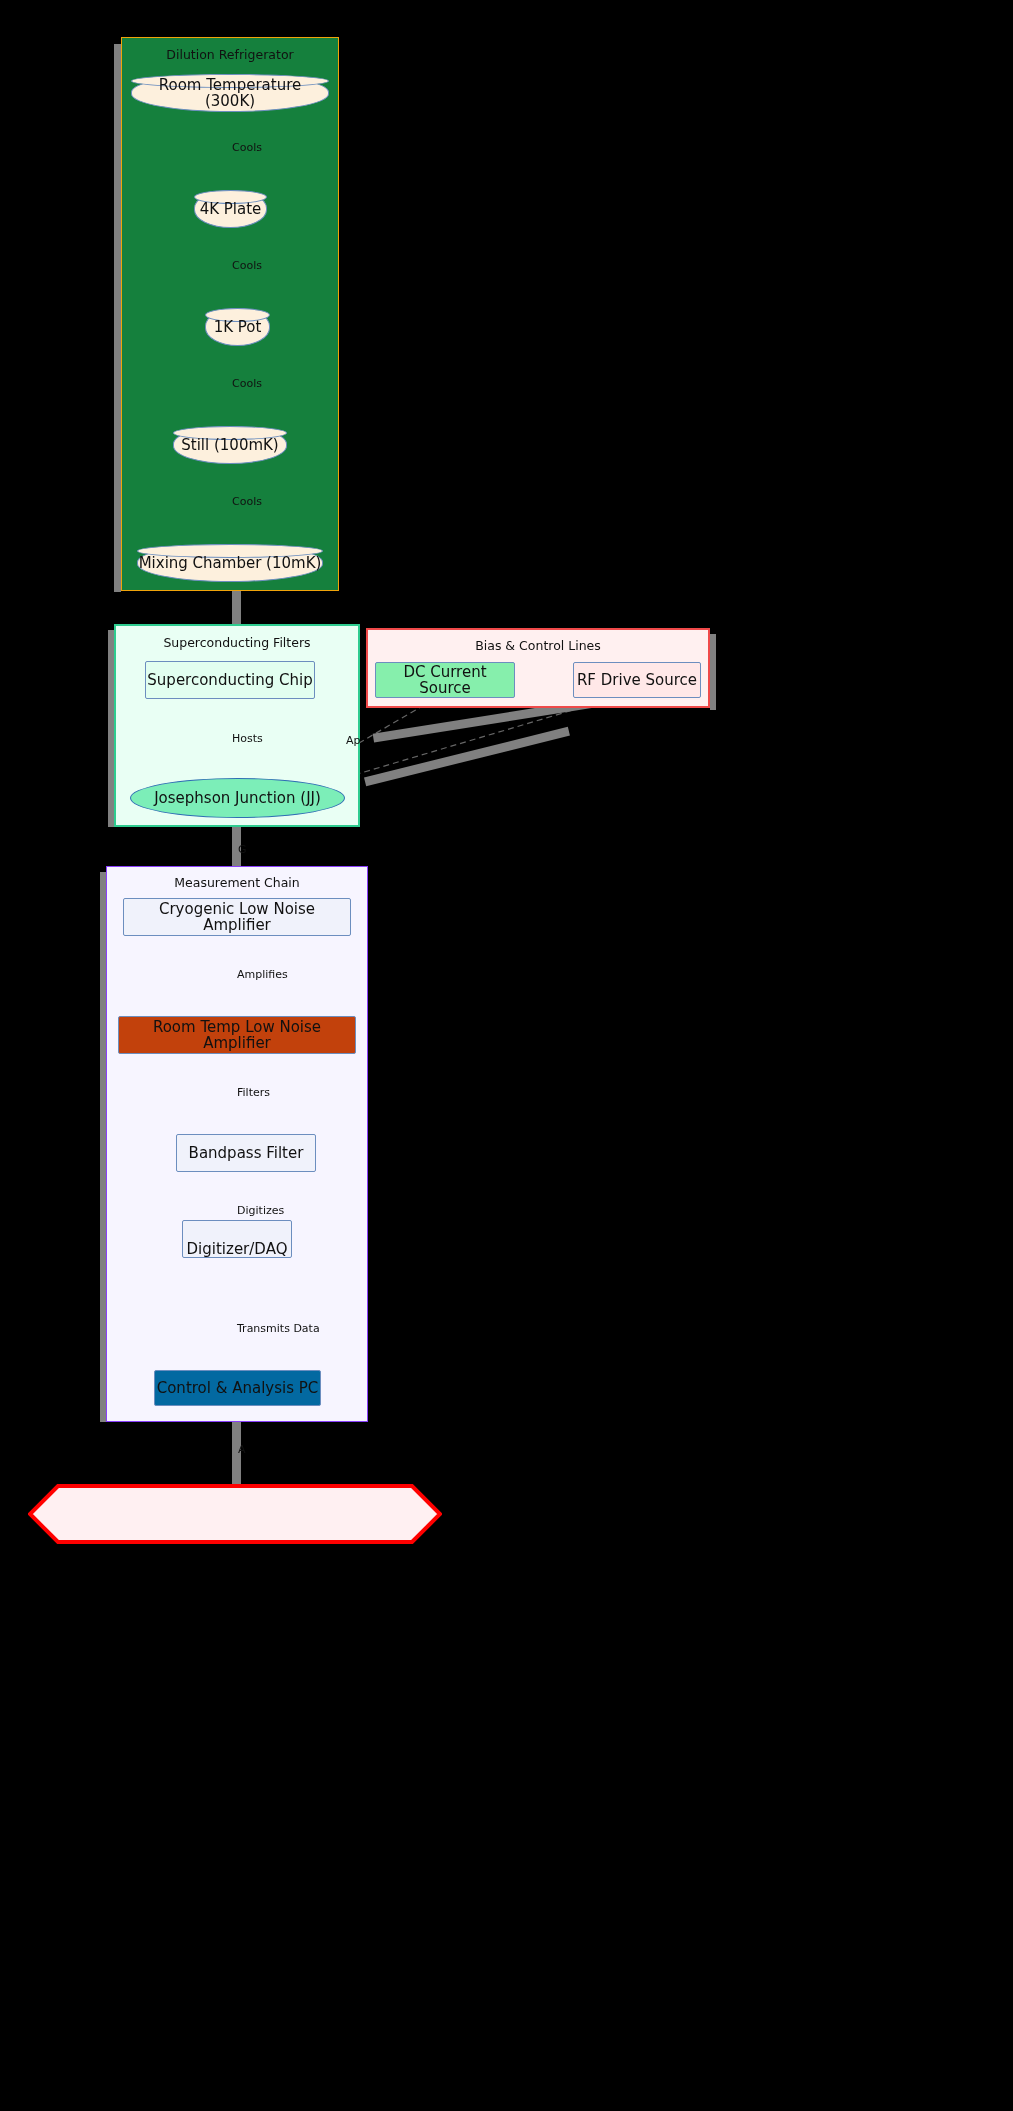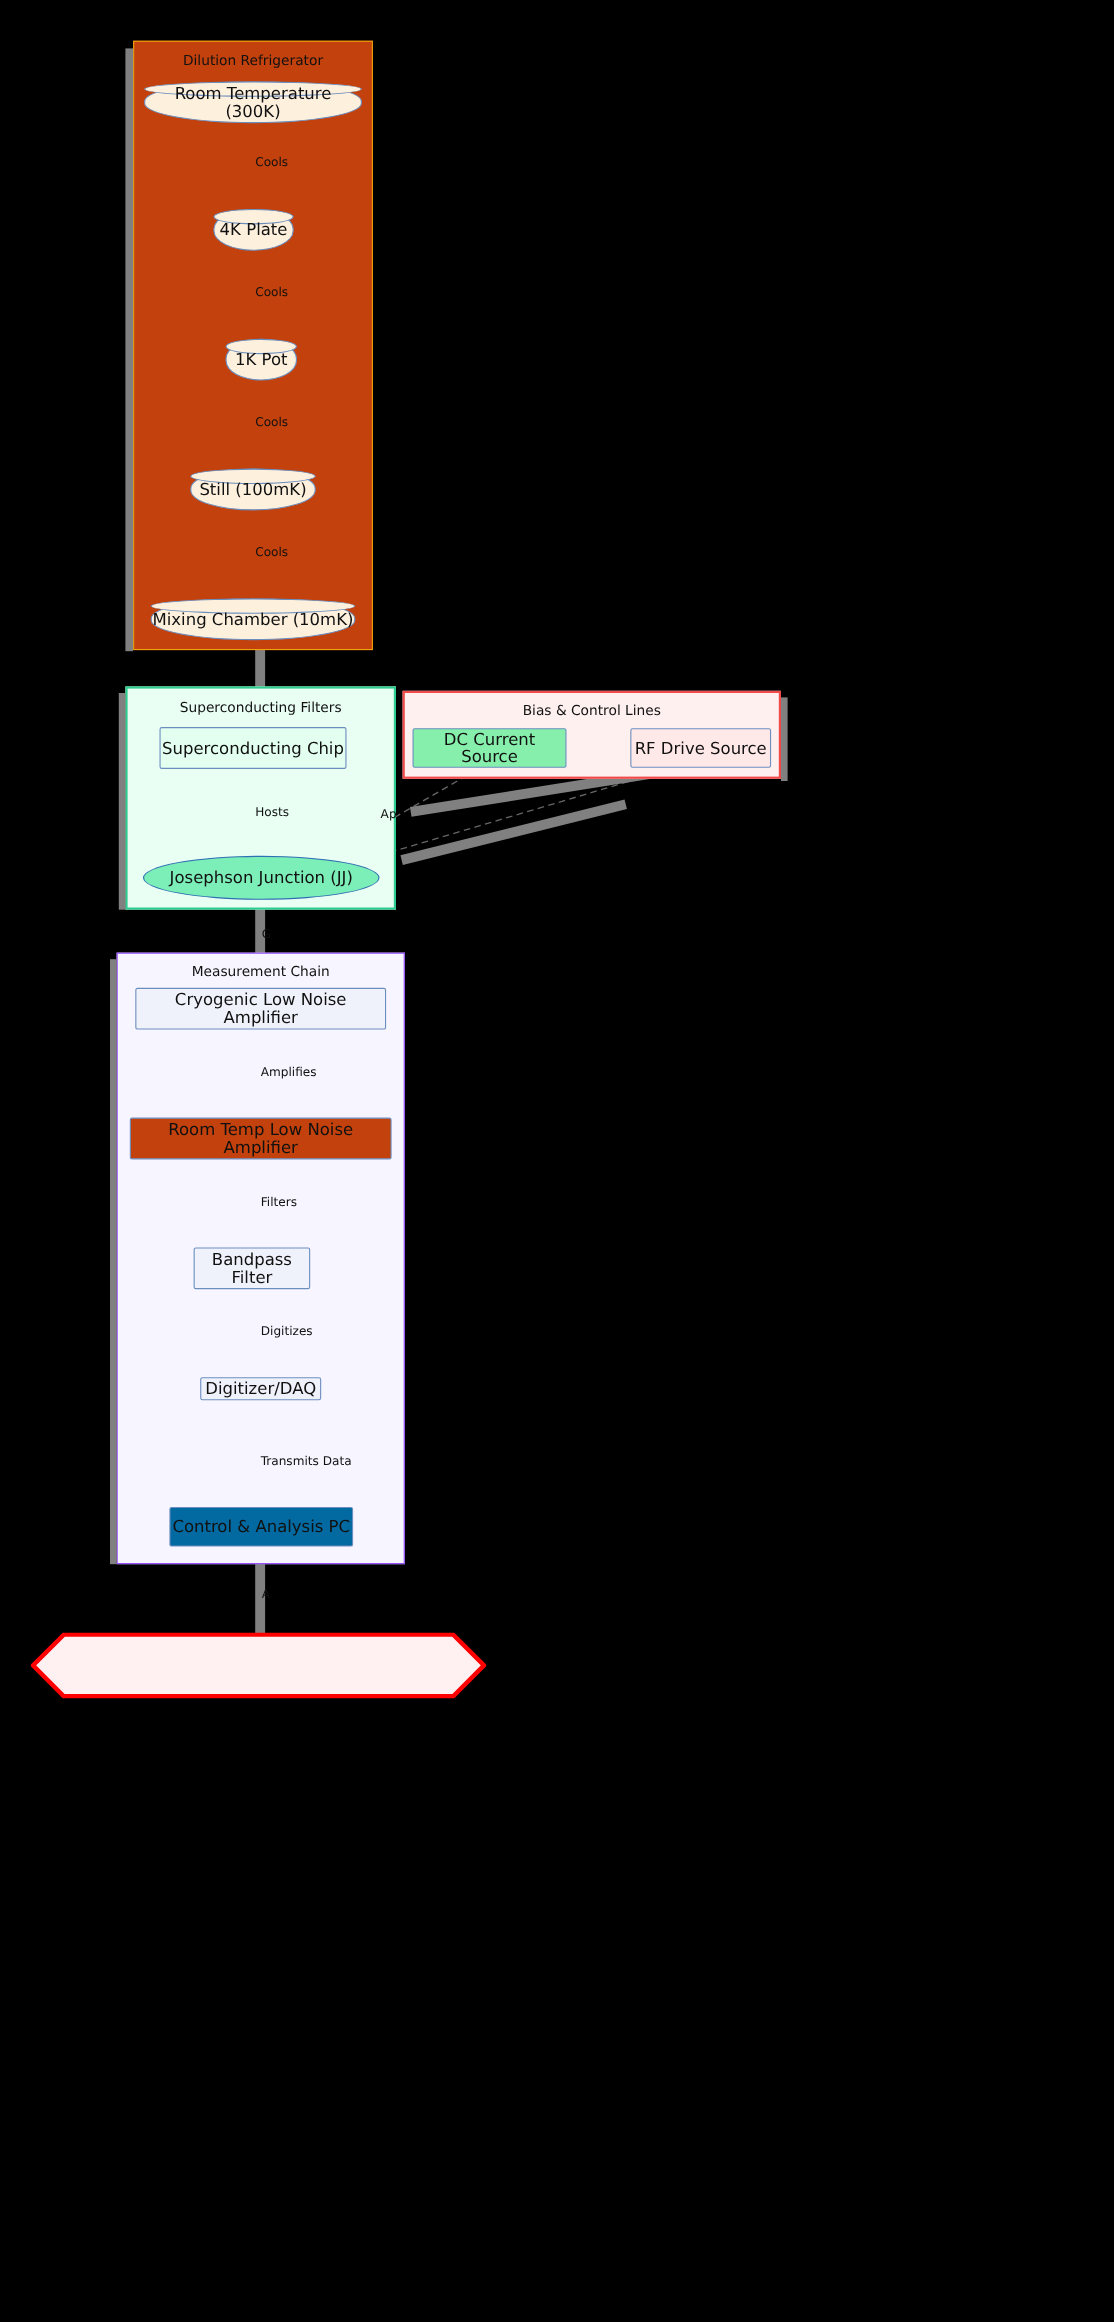--- a/index.html
+++ b/index.html
@@ -57,21 +57,21 @@
     <line x1="433" y1="700" x2="290" y2="783" stroke="#666" stroke-width="1.2" stroke-dasharray="6,4" marker-end="url(#ahd)"></line>
     <line x1="600" y1="702" x2="307" y2="789" stroke="#666" stroke-width="1.2" stroke-dasharray="6,4" marker-end="url(#ahd)"></line>
   </svg>
 
   <div class="shadow" style="left: 232px; top: 582px; width: 9px; height: 52px; z-index: 10;"></div>
   <div class="shadow" style="left: 232px; top: 826px; width: 9px; height: 44px; z-index: 10;"></div>
   <div class="shadow" style="left: 232px; top: 1422px; width: 9px; height: 72px; z-index: 10;"></div>
   <div class="shadow" style="left: 362px; top: 752px; width: 210px; height: 9px; transform: rotate(-14deg); z-index: 10;"></div>
   <div class="shadow" style="left: 372px; top: 716px; width: 225px; height: 9px; transform: rotate(-9deg); z-index: 10;"></div>
 
-  <div class="cluster" style="left: 121px; top: 37px; width: 218px; height: 554px; background: #c2410c; border: 1.6px solid rgb(240, 163, 10); z-index: 10;">
+  <div class="cluster" style="left: 121px; top: 37px; width: 218px; height: 554px; background: #15803d; border: 1.6px solid rgb(240, 163, 10); z-index: 10;">
     <div class="cluster-title" style="top:9px;">Dilution Refrigerator</div>
   </div>
   <div class="shadow" style="left: 114px; top: 44px; width: 7px; height: 548px; z-index: 10;"></div>
 
   <div class="node cyl" style="left: 131px; top: 74px; width: 198px; height: 38px; z-index: 10;">
     <div class="lid"></div>
     <span class="lbl">Room Temperature (300K)</span>
   </div>
 
   <div class="node cyl" style="left: 194px; top: 190px; width: 73px; height: 38px; z-index: 10;">
@@ -134,25 +134,25 @@
   <div class="shadow" style="left: 100px; top: 872px; width: 6px; height: 550px; z-index: 10;"></div>
 
   <div class="node rect" style="left: 123px; top: 898px; width: 228px; height: 38px; background: rgb(240, 242, 251); z-index: 10;">
     <span>Cryogenic Low Noise Amplifier</span>
   </div>
 
   <div class="node rect" style="left: 118px; top: 1016px; width: 238px; height: 38px; background: #c2410c; z-index: 10;">
     <span>Room Temp Low Noise Amplifier</span>
   </div>
 
-  <div class="node rect" style="left: 176px; top: 1134px; width: 106px; height: 38px; background: rgb(240, 242, 251); z-index: 10;">
+  <div class="node rect" style="left: 176px; top: 1134px; width: 140px; height: 38px; background: rgb(240, 242, 251); z-index: 10;">
     <span>Bandpass Filter</span>
   </div>
 
-  <div class="node rect" style="left: 182px; top: 1252px; width: 110px; height: 21px; background: rgb(240, 242, 251); z-index: 10;">
+  <div class="node rect" style="left: 182px; top: 1220px; width: 110px; height: 38px; background: rgb(240, 242, 251); z-index: 10; align-items: flex-end;">
     <span>Digitizer/DAQ</span>
   </div>
 
   <div class="node rect" style="left: 154px; top: 1370px; width: 167px; height: 36px; background: #0369a1; z-index: 10;">
     <span>Control &amp; Analysis PC</span>
   </div>
 
   <div class="edge-label" style="left: 237px; top: 968px; z-index: 10;">Amplifies</div>
   <div class="edge-label" style="left: 237px; top: 1086px; z-index: 10;">Filters</div>
   <div class="edge-label" style="left: 237px; top: 1204px; z-index: 10;">Digitizes</div>

